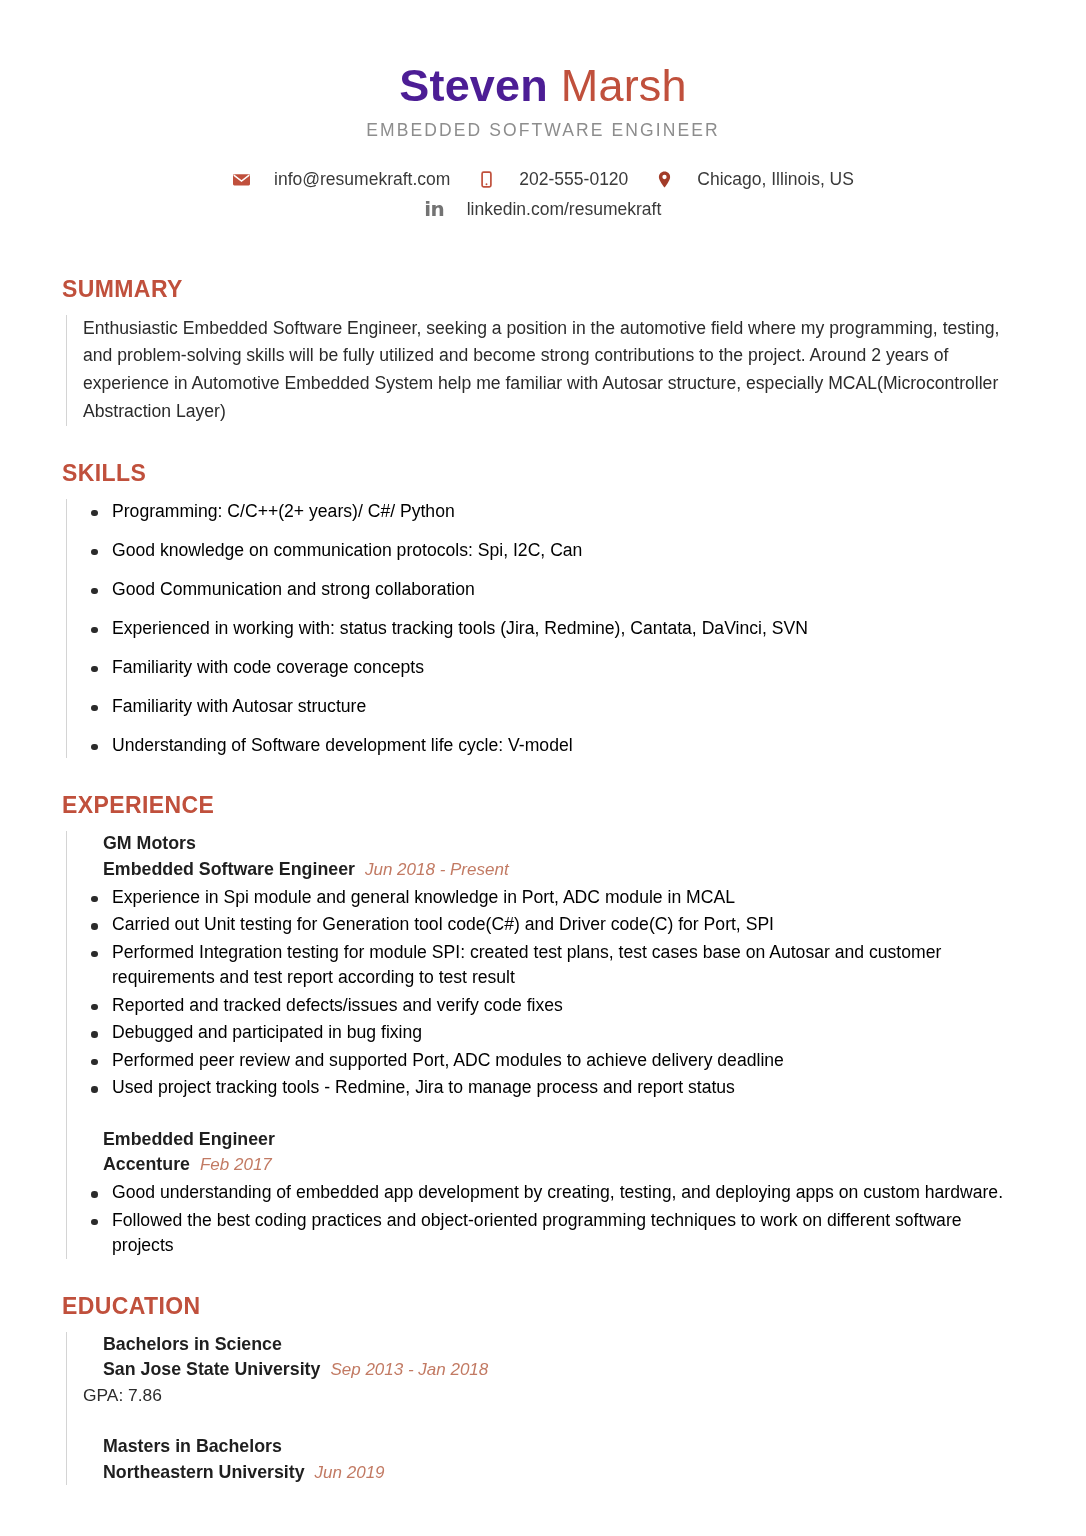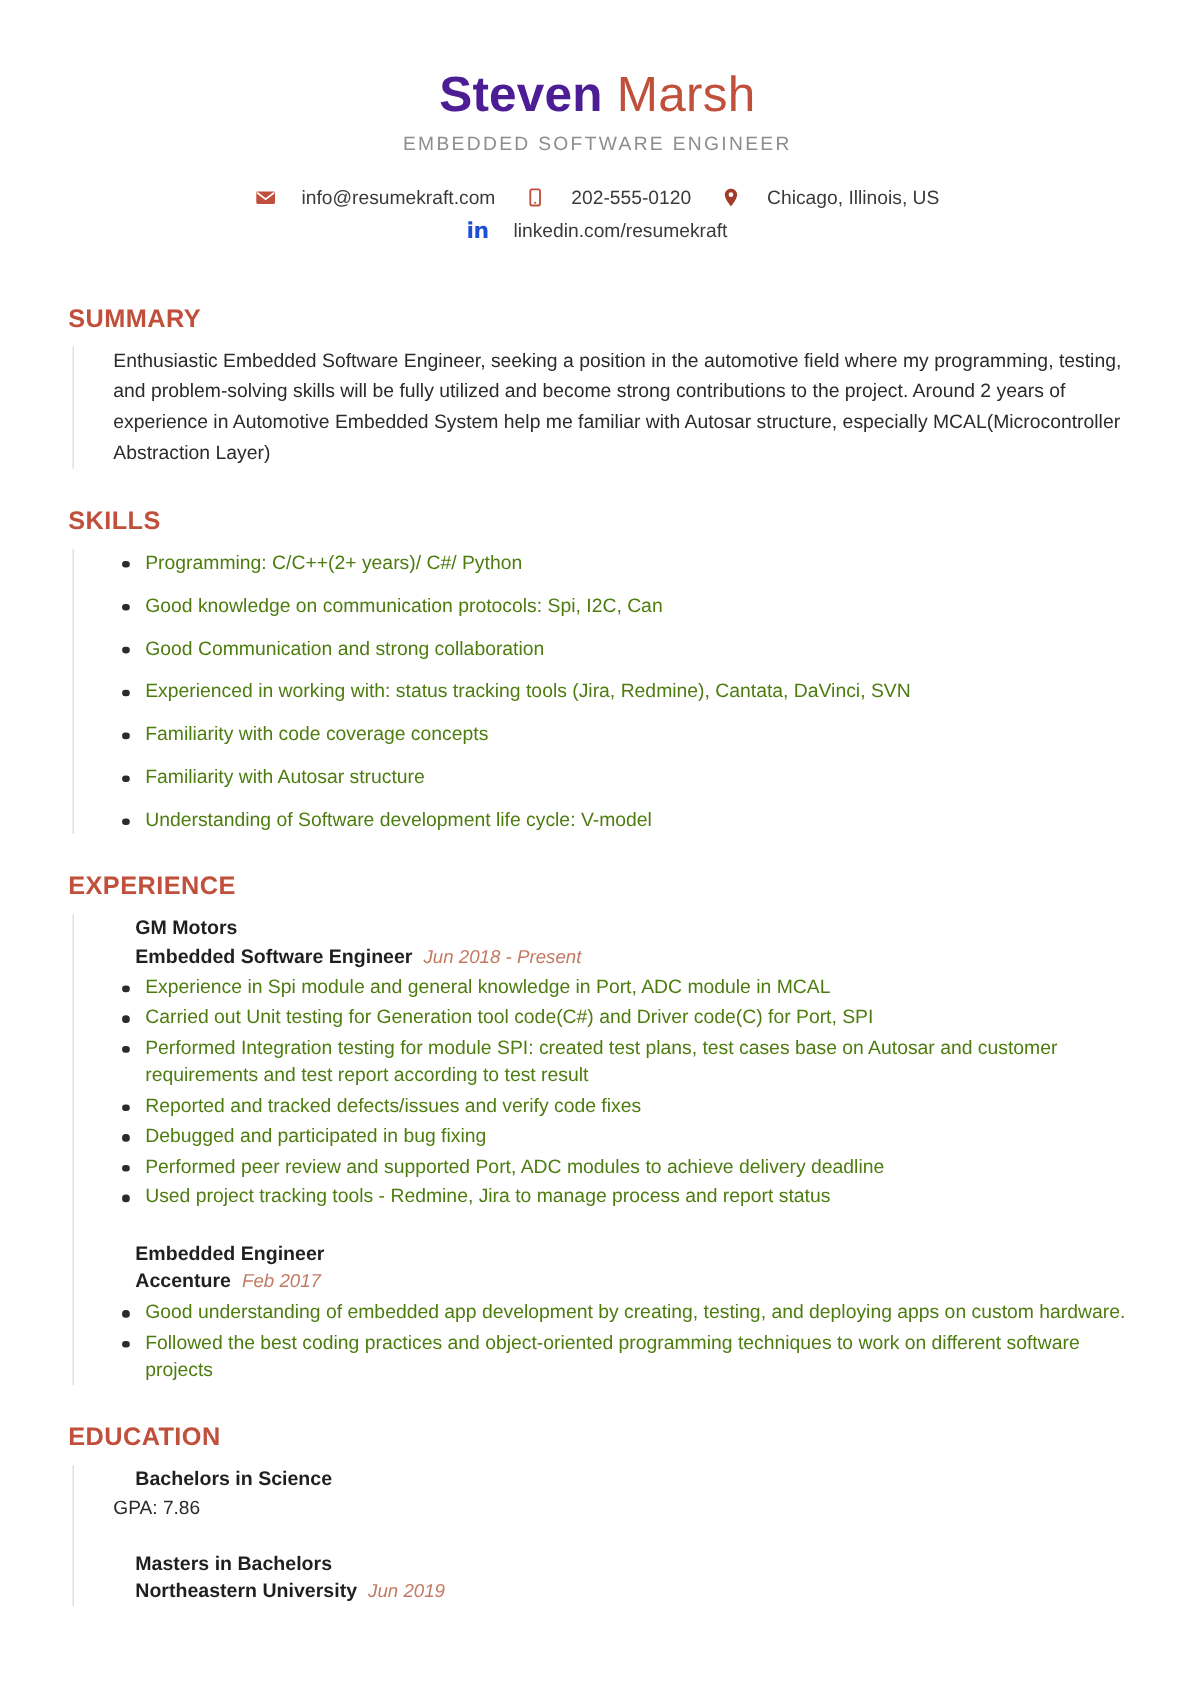--- a/index.html
+++ b/index.html
@@ -70,39 +70,39 @@
     justify-content: center;
     width: 19px;
     height: 19px;
     flex: 0 0 auto;
   }
   .ic svg { display: block; }
 
   .li-mark {
     font-size: 20px;
     font-weight: 700;
-    color: #1d4ed8;
+    color: #737373;
     line-height: 1;
     letter-spacing: -0.5px;
     font-family: "DejaVu Sans", sans-serif;
   }
 
   
   .section { margin-top: 34px; }
   .section.first-section { margin-top: 56px; }
   .section-title {
     font-size: 23px;
     font-weight: 700;
     color: #c0503c;
     letter-spacing: 0.4px;
     margin: 0 0 12px 0;
   }
   .section-body {
     border-left: 1.5px solid #d4d4d4;
-    padding-left: 36px;
+    padding-left: 16px;
     margin-left: 4px;
   }
 
   .summary-text {
     font-size: 17.6px;
     line-height: 1.58;
     color: #2b2b2b;
     margin: 0;
     max-width: 930px;
   }
@@ -111,21 +111,21 @@
   ul.bullets {
     list-style: none;
     margin: 0;
     padding: 0;
   }
   ul.bullets li {
     position: relative;
     padding-left: 29px;
     font-size: 17.6px;
     line-height: 1.45;
-    color: #4d7c0f;
+    color: #000000;
   }
   ul.bullets li::before {
     content: "";
     position: absolute;
     left: 8px;
     top: 0.62em;
     width: 6.5px;
     height: 6.5px;
     border-radius: 50%;
     background: #2b2b2b;
@@ -286,20 +286,24 @@
   </div>
 
   <div class="section">
     <h2 class="section-title">EDUCATION</h2>
     <div class="section-body">
 
       <div class="entry">
         <div class="entry-line">
           <span class="entry-strong">Bachelors in Science</span>
         </div>
+        <div class="entry-line">
+          <span class="entry-strong">San Jose State University</span>
+          <span class="entry-date">Sep 2013 - Jan 2018</span>
+        </div>
         <div class="entry-sub">GPA: 7.86</div>
       </div>
 
       <div class="entry">
         <div class="entry-line">
           <span class="entry-strong">Masters in Bachelors</span>
         </div>
         <div class="entry-line">
           <span class="entry-strong">Northeastern University</span>
           <span class="entry-date">Jun 2019</span>

